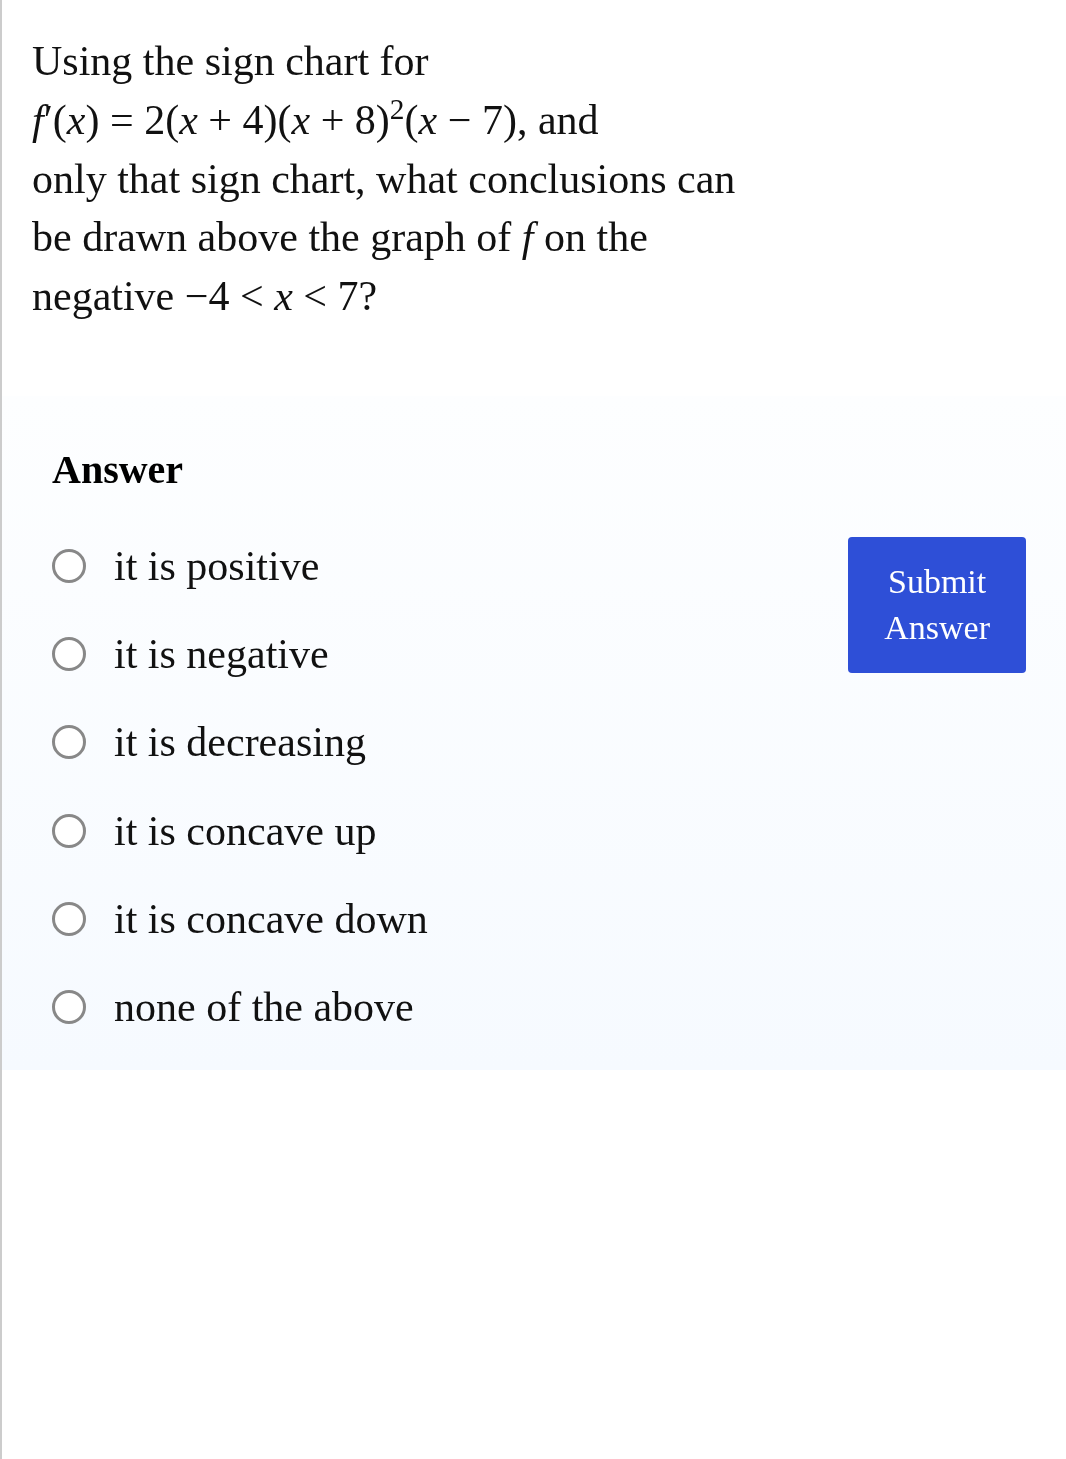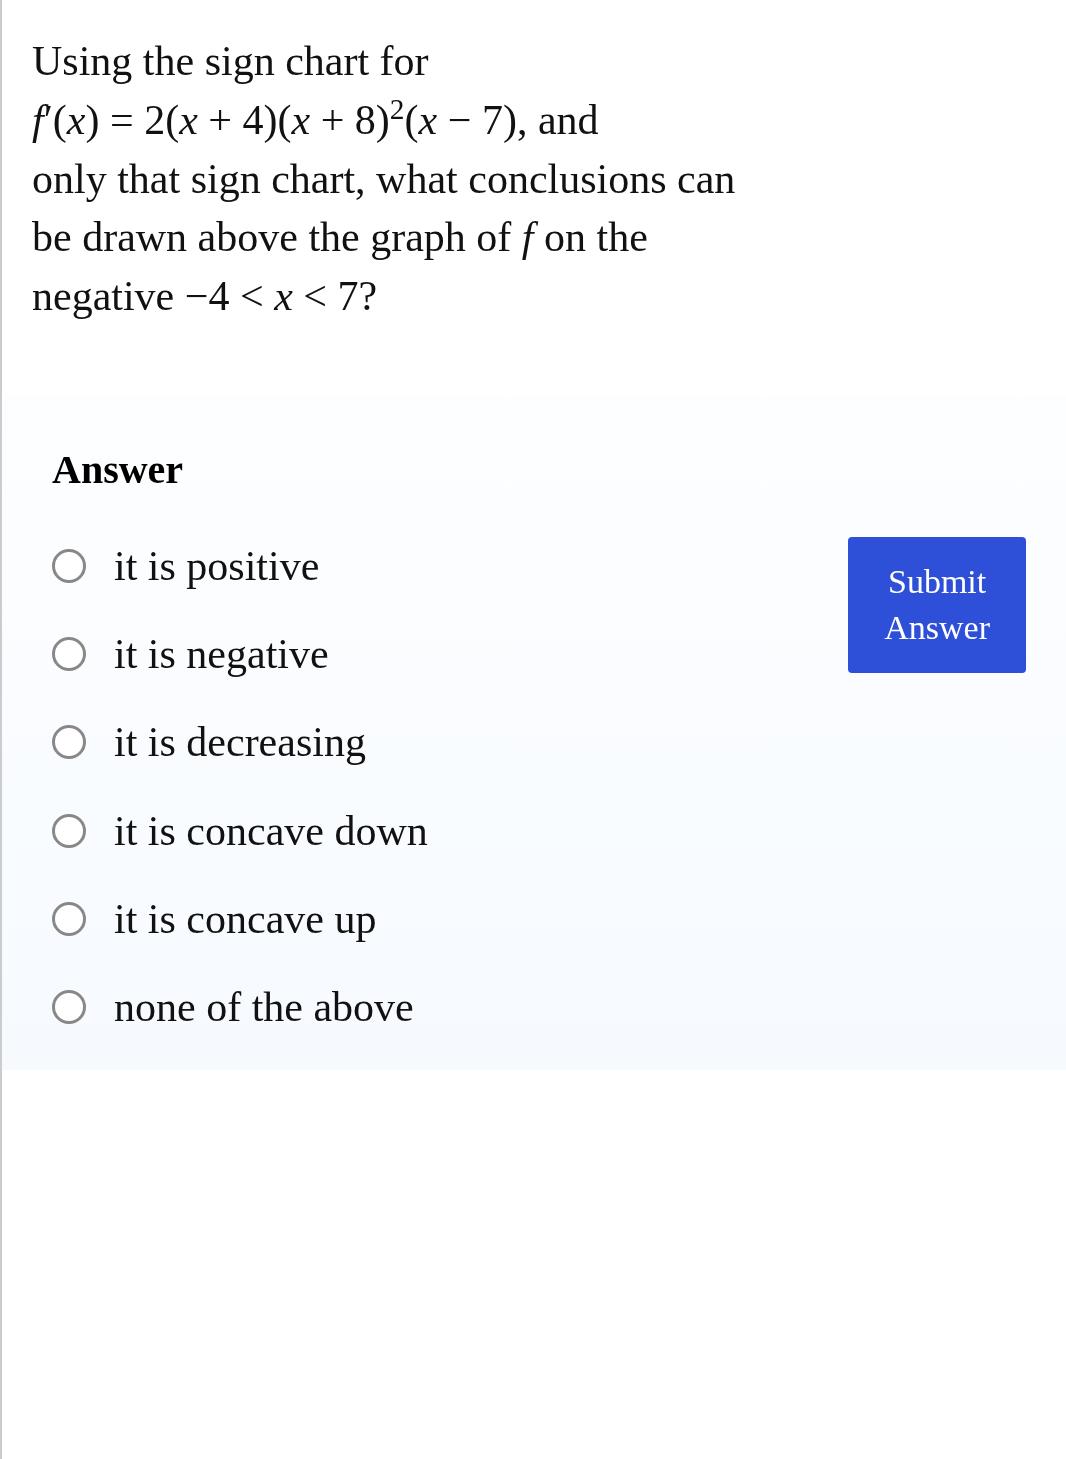--- a/index.html
+++ b/index.html
@@ -118,25 +118,25 @@
       <div class="option">
         <span class="radio"></span>
         <span class="option-label">it is negative</span>
       </div>
       <div class="option">
         <span class="radio"></span>
         <span class="option-label">it is decreasing</span>
       </div>
       <div class="option">
         <span class="radio"></span>
-        <span class="option-label">it is concave down</span>
+        <span class="option-label">it is concave up</span>
       </div>
       <div class="option">
         <span class="radio"></span>
-        <span class="option-label">it is concave up</span>
+        <span class="option-label">it is concave down</span>
       </div>
       <div class="option">
         <span class="radio"></span>
         <span class="option-label">none of the above</span>
       </div>
     </div>
     <button class="submit-btn">
       <span>Submit</span><br>
       <span>Answer</span>
     </button>

